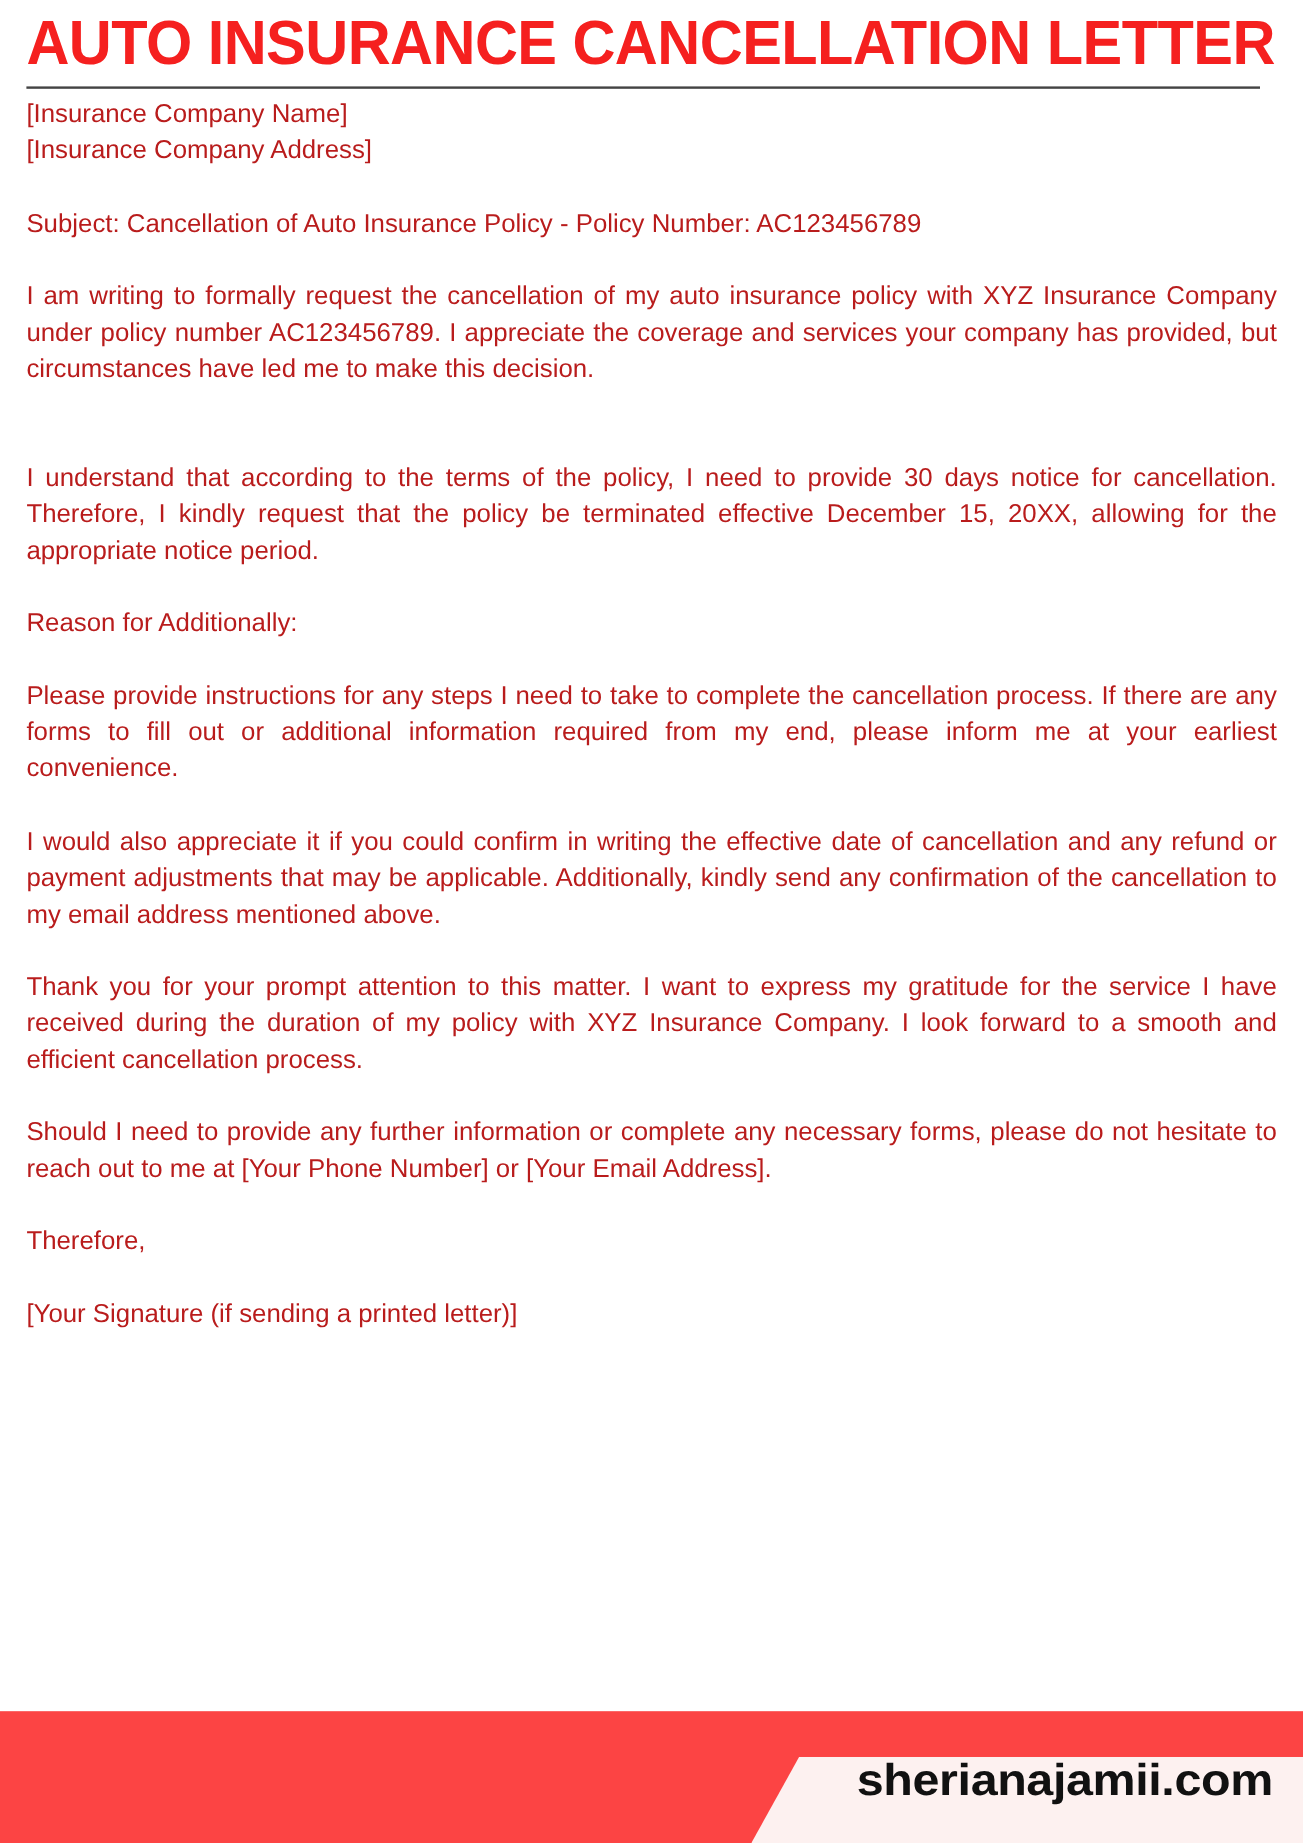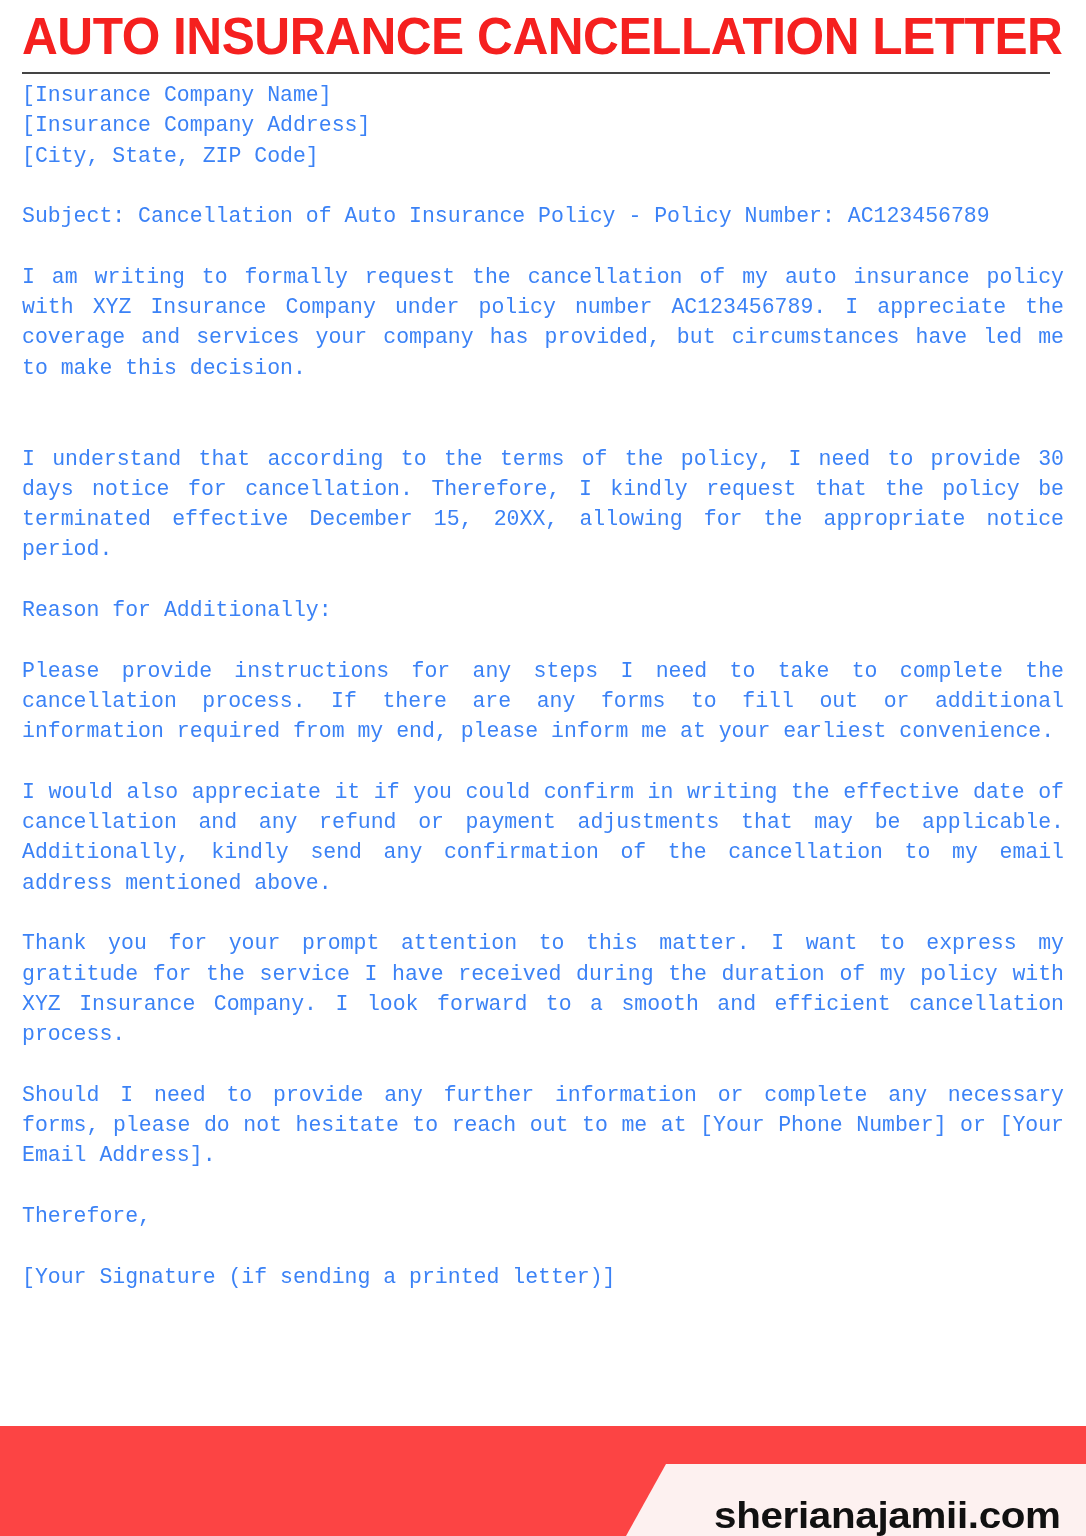--- a/index.html
+++ b/index.html
@@ -38,26 +38,25 @@
     border: 0;
     border-top: 2px solid #444444;
   }
 
   
   .letter-body {
     position: absolute;
     left: 22px;
     top: 80px;
     width: 1042px;
-    color: #3b82f6;
+    color: #b91c1c;
     font-size: 21.5px;
     line-height: 30.3px;
     text-align: justify;
     text-justify: inter-word;
-    font-family: Liberation Mono, monospace;
   }
   .letter-body .line {
     display: block;
     text-align: left;
     white-space: pre-wrap;
   }
   .letter-body p {
     margin: 0;
   }
   .para {
@@ -81,21 +80,21 @@
   }
   .footer-panel {
     position: absolute;
     right: 0;
     bottom: 0;
     width: 460px;
     height: 72px;
     background: #fdf1f0;
     clip-path: polygon(40px 0, 460px 0, 460px 72px, 0 72px);
     display: flex;
-    align-items: flex-end;
+    align-items: flex-start;
     justify-content: flex-end;
   }
   .footer-site {
     color: #111111;
     font-family: "Liberation Sans Narrow", "Liberation Sans", sans-serif;
     font-weight: 700;
     font-size: 37px;
     line-height: 40px;
     letter-spacing: -0.3px;
     padding-right: 23px;
@@ -108,21 +107,20 @@
 <div class="doc-header">
   <h1 class="doc-title" style="transform: scaleX(0.954128);">AUTO INSURANCE CANCELLATION LETTER</h1>
   <hr class="title-rule">
 </div>
 
 <div class="letter-body">
 
   <div>
     <span class="line">[Insurance Company Name]</span>
     <span class="line">[Insurance Company Address]</span>
-    <span class="line">[City, State, ZIP Code]</span>
   </div>
 
   <span class="spacer"></span>
 
   <span class="line">Subject: Cancellation of Auto Insurance Policy - Policy Number: AC123456789</span>
 
   <span class="spacer"></span>
 
   <p class="para">I am writing to formally request the cancellation of my auto insurance policy with XYZ Insurance Company under policy number AC123456789. I appreciate the coverage and services your company has provided, but circumstances have led me to make this decision.</p>
 

